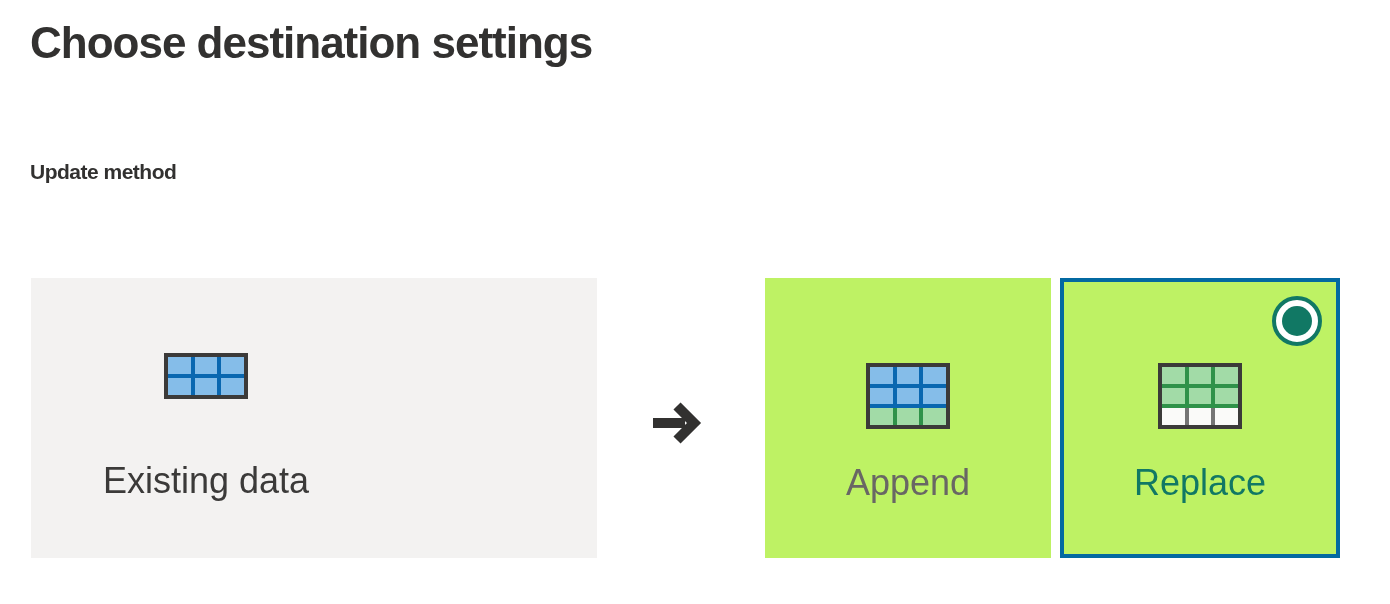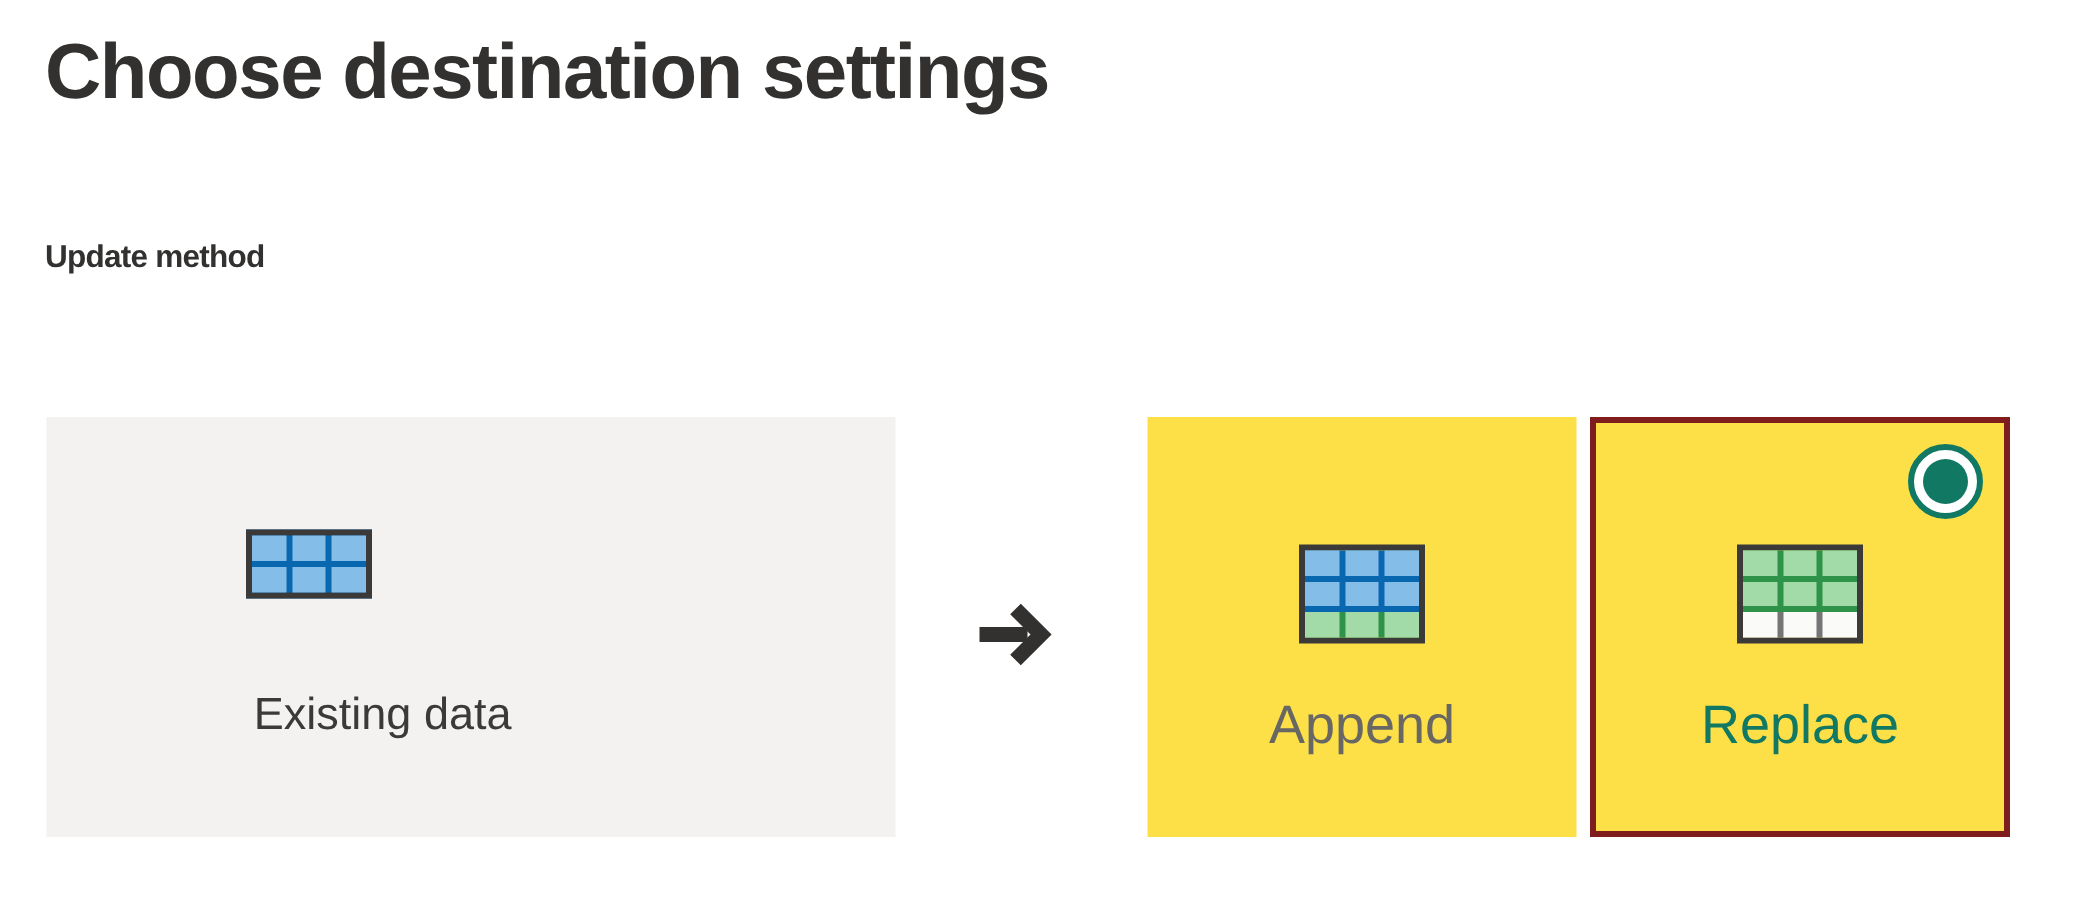--- a/index.html
+++ b/index.html
@@ -13,21 +13,21 @@
     width: 1390px;
     height: 604px;
     background: #ffffff;
     overflow: hidden;
   }
 
   .page-title {
     position: absolute;
     left: 30px;
     top: 18px;
-    font-size: 52px;
+    font-size: 44px;
     font-weight: 700;
     letter-spacing: -1px;
     color: #323130;
   }
   .section-title {
     position: absolute;
     left: 30px;
     top: 160px;
     font-size: 21px;
     font-weight: 700;
@@ -51,22 +51,22 @@
     height: 160px;
     display: flex;
     flex-direction: column;
     align-items: center;
   }
   .src-group .icon-slot { position: absolute; top: 0; left: 0; right: 0; display: flex; justify-content: center; }
   .src-group .label {
     position: absolute;
     top: 107px;
     left: 0; right: 0;
-    text-align: right;
-    font-size: 30px;
+    text-align: center;
+    font-size: 36px;
     color: #3b3a39;
     white-space: nowrap;
   }
   .src-group-existing { left: 40px; width: 270px; }
   .src-group-new { left: 330px; width: 236px; }
 
   
   .tbl-existing {
     width: 84px; height: 46px;
     border: 4px solid #3b3a39;
@@ -127,28 +127,28 @@
     display: flex;
     align-items: center;
     justify-content: center;
   }
 
   
   .option-tile {
     position: absolute;
     top: 278px;
     height: 280px;
-    background: #fde047;
+    background: #bef264;
     cursor: pointer;
   }
   .tile-append { left: 765px; width: 286px; }
   .tile-replace {
     left: 1060px;
     width: 280px;
-    border: 4px solid #7f1d1d;
+    border: 4px solid #0369a1;
     text-decoration: underline;
   }
   .option-tile .icon-slot {
     position: absolute;
     left: 0; right: 0;
     display: flex;
     justify-content: center;
   }
   .tile-append .icon-slot { top: 85px; }
   .tile-replace .icon-slot { top: 81px; }

